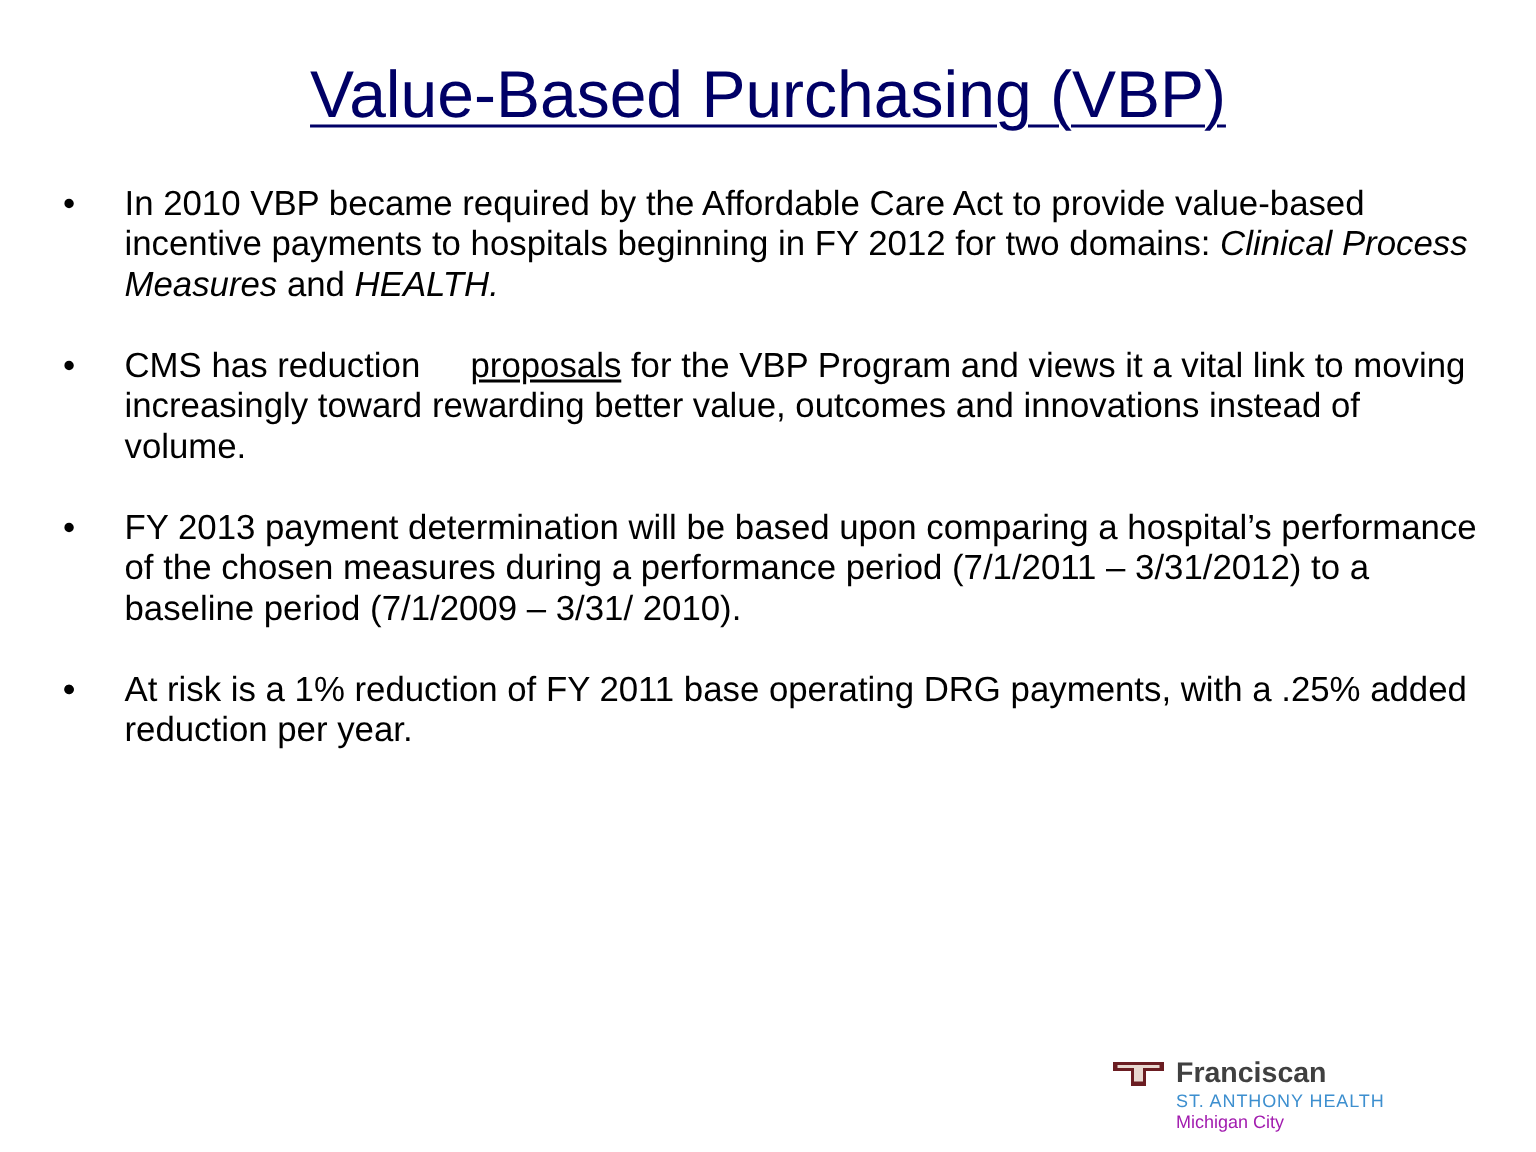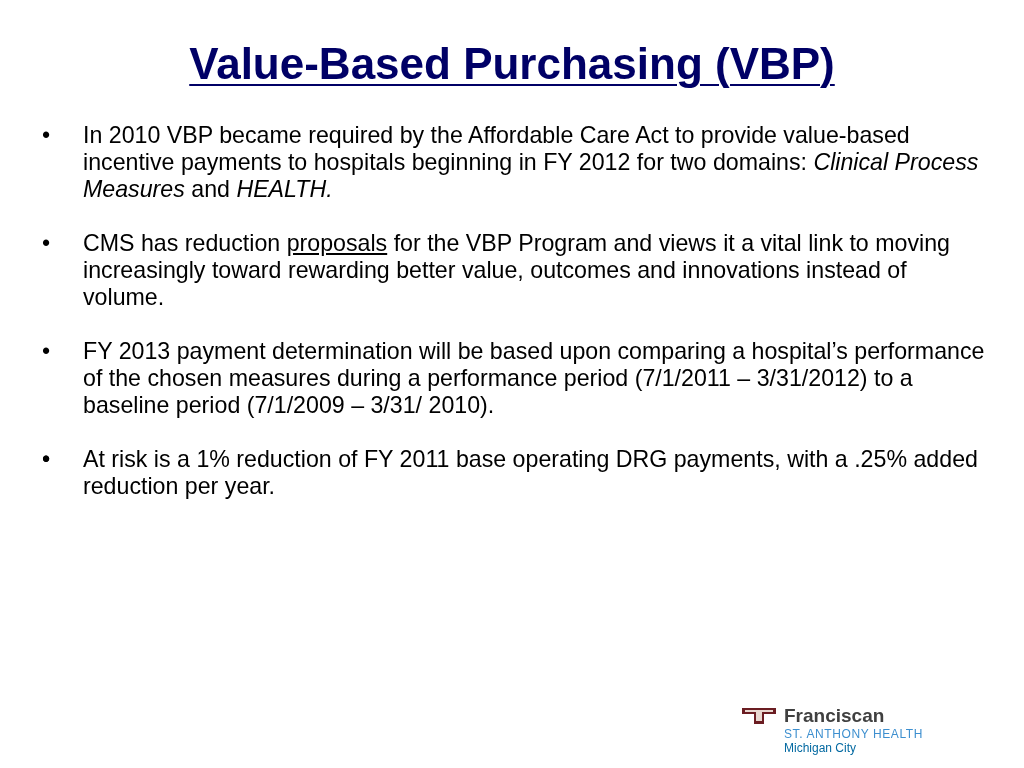--- a/index.html
+++ b/index.html
@@ -4,31 +4,31 @@
   <style>
     html, body { margin: 0; padding: 0; }
     body {
       width: 1024px; height: 768px; background: #ffffff; position: relative; overflow: hidden;
       font-family: "Liberation Sans", sans-serif; color: #000000;
     }
     .title {
       position: absolute; left: 0; top: 36px; width: 1024px; text-align: center;
       font-size: 44px; color: #000066; line-height: 56px;
     }
-    .title span { text-decoration: underline; text-decoration-thickness: 2px; text-underline-offset: 5px; font-weight: bold; }
+    .title span { text-decoration: underline; text-decoration-thickness: 2px; text-underline-offset: 5px; }
     .bullets { position: absolute; left: 42px; top: 122px; width: 950px; margin: 0; padding: 0; list-style: none; }
     .bullet { position: relative; padding-left: 41px; font-size: 23.2px; line-height: 27px; margin-bottom: 27px; }
     .bullet .dot { position: absolute; left: 0; top: 0; }
-    .u { text-decoration: underline; }
+    .u { text-decoration: underline; margin-left: 27px; }
     .i { font-style: italic; }
     .logo { position: absolute; left: 740px; top: 705px; width: 280px; height: 50px; }
     .logo .mark { position: absolute; left: 2px; top: 3px; width: 34px; height: 16px; }
     .logo .l1 { position: absolute; left: 44px; top: 0; font-size: 19px; font-weight: bold; color: #404040; line-height: 22px; }
     .logo .l2 { position: absolute; left: 44px; top: 21px; font-size: 12px; color: #3d8fcf; letter-spacing: 0.6px; line-height: 16px; }
-    .logo .l3 { position: absolute; left: 44px; top: 36px; font-size: 12px; color: #0369a1; line-height: 14px; }
+    .logo .l3 { position: absolute; left: 44px; top: 36px; font-size: 12px; color: #a21caf; line-height: 14px; }
   </style>
 </head>
 <body>
 
 <div class="title">
   <span>Value-Based Purchasing (VBP)</span>
 </div>
 
 <ul class="bullets">
   <li class="bullet">

